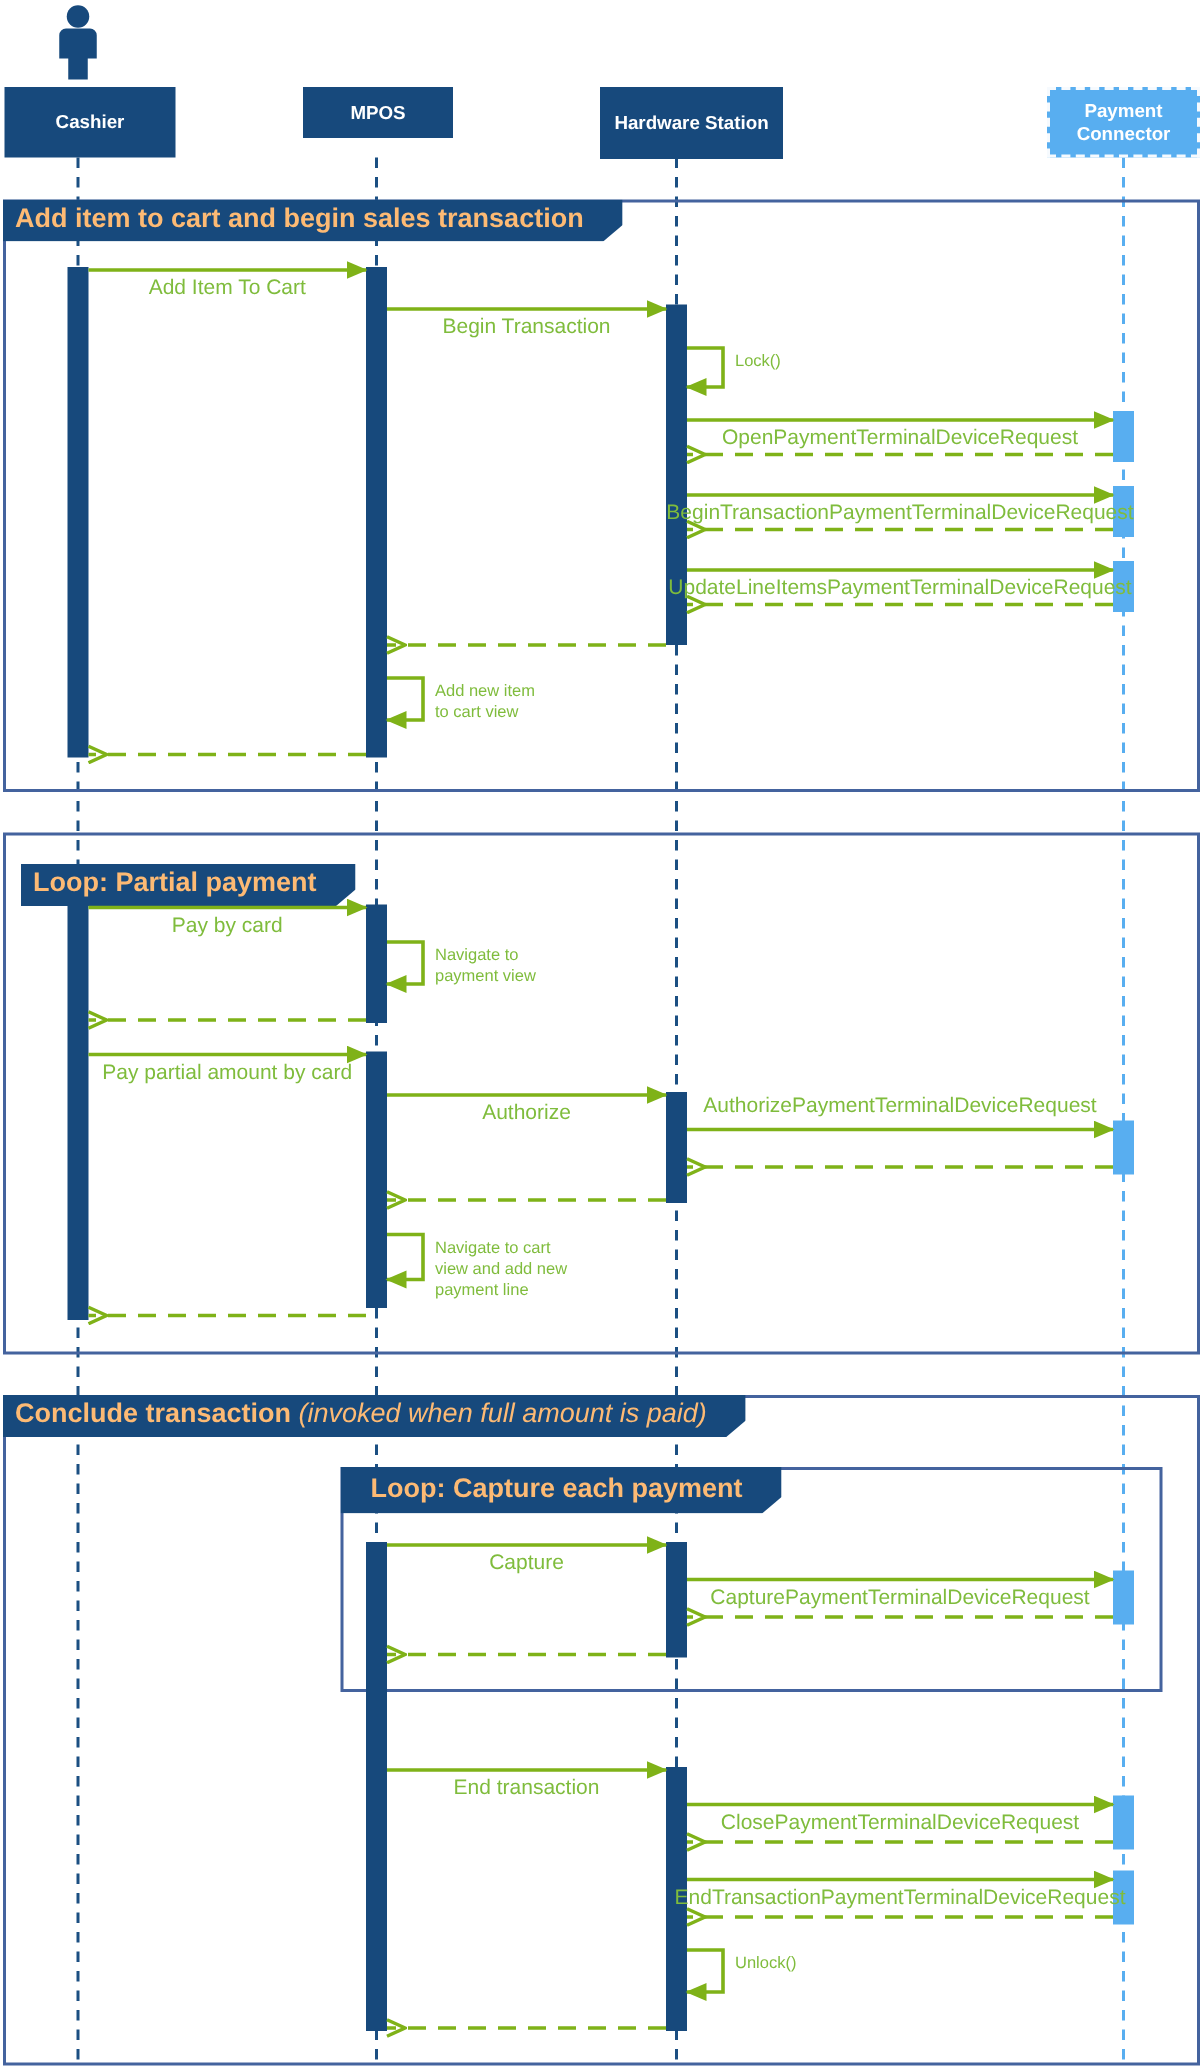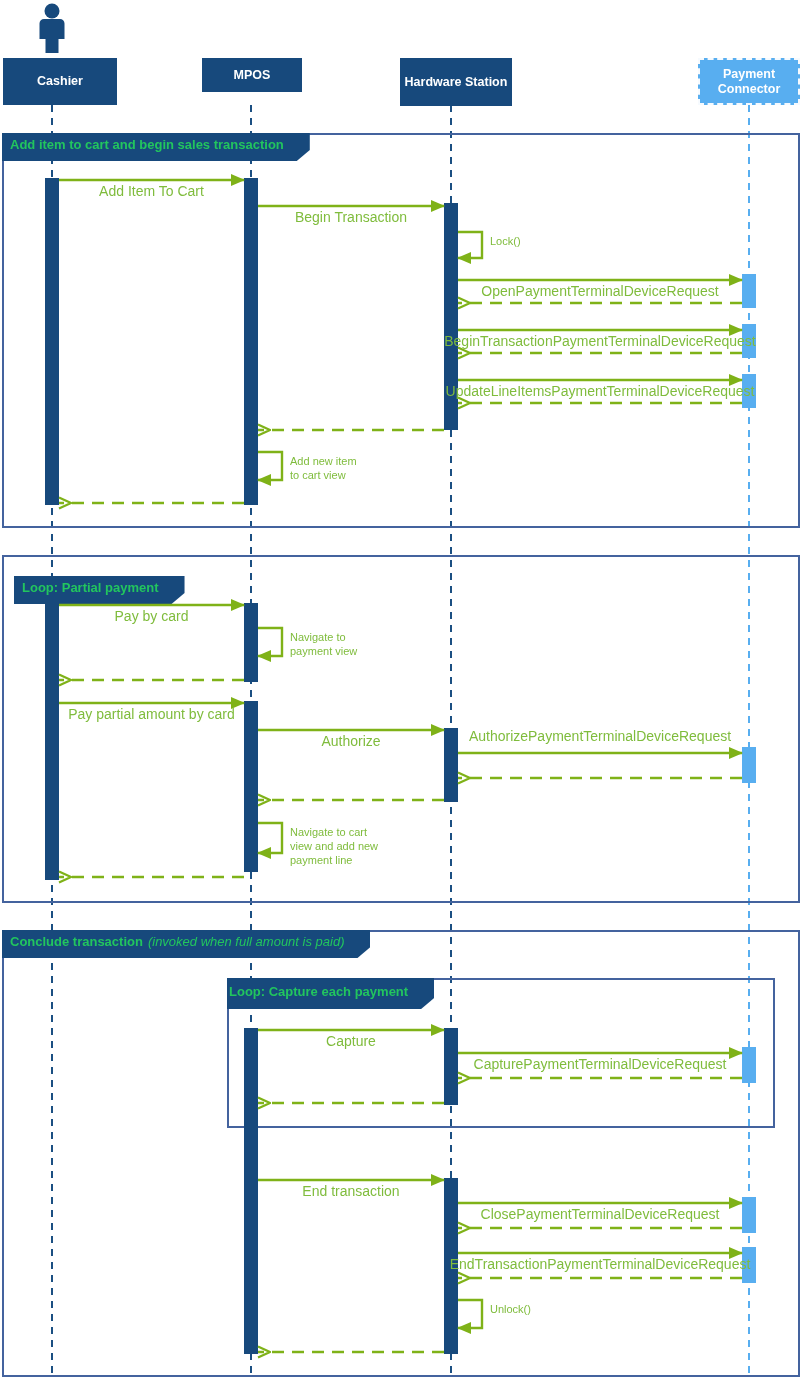--- a/index.html
+++ b/index.html
@@ -9,21 +9,21 @@
   }
   .stage svg.layer{position:absolute;left:0;top:0;}
   .actor-box{
     position:absolute;display:flex;align-items:center;justify-content:center;
     text-align:center;color:#fff;font-size:12.5px;font-weight:600;line-height:1.2;
     box-sizing:border-box;z-index:4;
   }
   .actor-box.light{border:2px dashed rgba(255,255,255,.95);align-items:center;}
   .frame{position:absolute;border:2px solid;box-sizing:border-box;background:transparent;z-index:2;}
   .banner{
-    position:absolute;z-index:4;color:#22c55e;font-size:13px;font-weight:700;
+    position:absolute;z-index:4;color:#fdba74;font-size:18px;font-weight:700;
     padding:4px 26px 8px 8px;line-height:16px;white-space:nowrap;
     clip-path:polygon(0 0,100% 0,100% calc(100% - 11px),calc(100% - 13px) 100%,0 100%);
   }
   .banner .note{font-style:italic;font-weight:400;margin-left:5px;}
   .act{position:absolute;width:14px;z-index:3;}
   .msg-label{
     position:absolute;z-index:6;font-size:14px;line-height:13px;
     transform:translateX(-50%);white-space:nowrap;z-index:6;
   }
   .self-label{
@@ -89,34 +89,34 @@
       <line x1="742" y1="1278" x2="458" y2="1278" stroke="#7FB218" stroke-width="2.4" stroke-dasharray="12 8" marker-end="url(#mOpen)"></line>
       <path d="M 458 1300 h 24 v 28 h -24" fill="none" stroke="#7FB218" stroke-width="2.4" marker-end="url(#mSolid)"></path>
       <line x1="444" y1="1352" x2="258" y2="1352" stroke="#7FB218" stroke-width="2.4" stroke-dasharray="12 8" marker-end="url(#mOpen)"></line>
     </svg>
 <div class="actor-box" style="left: 3px; top: 58px; width: 114px; height: 47px; background: rgb(23, 73, 124);">
       <span>Cashier</span>
     </div>
     <div class="actor-box" style="left: 202px; top: 58px; width: 100px; height: 34px; background: rgb(23, 73, 124);">
       <span>MPOS</span>
     </div>
-    <div class="actor-box" style="left: 400px; top: 58px; width: 112px; height: 48px; background: rgb(23, 73, 124);">
+    <div class="actor-box" style="left: 400px; top: 58px; width: 122px; height: 48px; background: rgb(23, 73, 124);">
       <span>Hardware Station</span>
     </div>
     <div class="actor-box light" style="left: 698px; top: 58px; width: 102px; height: 47px; background: rgb(88, 174, 240);">
       <span>Payment Connector</span>
     </div>
     <div class="frame" style="left: 2px; top: 133px; width: 798px; height: 395px; border-color: rgb(68, 99, 158);"></div>
     <div class="banner" style="left: 2px; top: 133px; background: rgb(23, 73, 124);"><span>Add item to cart and begin sales transaction</span></div>
     <div class="frame" style="left: 2px; top: 555px; width: 798px; height: 348px; border-color: rgb(68, 99, 158);"></div>
     <div class="banner" style="left: 2px; top: 576px; background: rgb(23, 73, 124); margin-left: 12px;"><span>Loop: Partial payment</span></div>
     <div class="frame" style="left: 2px; top: 930px; width: 798px; height: 447px; border-color: rgb(68, 99, 158);"></div>
     <div class="banner" style="left: 2px; top: 930px; background: rgb(23, 73, 124);"><span>Conclude transaction</span><span class="note">(invoked when full amount is paid)</span></div>
     <div class="frame" style="left: 227px; top: 978px; width: 548px; height: 150px; border-color: rgb(68, 99, 158);"></div>
-    <div class="banner" style="left: 227px; top: 978px; background: rgb(23, 73, 124); padding: 6px 26px 9px 2px;"><span>Loop: Capture each payment</span></div>
+    <div class="banner" style="left: 227px; top: 978px; background: rgb(23, 73, 124); padding: 6px 26px 9px 20px;"><span>Loop: Capture each payment</span></div>
     <div class="act" style="left: 45px; top: 178px; height: 327px; background: rgb(23, 73, 124);"></div>
     <div class="act" style="left: 45px; top: 603px; height: 277px; background: rgb(23, 73, 124);"></div>
     <div class="act" style="left: 244px; top: 178px; height: 327px; background: rgb(23, 73, 124);"></div>
     <div class="act" style="left: 244px; top: 603px; height: 79px; background: rgb(23, 73, 124);"></div>
     <div class="act" style="left: 244px; top: 701px; height: 171px; background: rgb(23, 73, 124);"></div>
     <div class="act" style="left: 244px; top: 1028px; height: 326px; background: rgb(23, 73, 124);"></div>
     <div class="act" style="left: 444px; top: 203px; height: 227px; background: rgb(23, 73, 124);"></div>
     <div class="act" style="left: 444px; top: 728px; height: 74px; background: rgb(23, 73, 124);"></div>
     <div class="act" style="left: 444px; top: 1028px; height: 77px; background: rgb(23, 73, 124);"></div>
     <div class="act" style="left: 444px; top: 1178px; height: 176px; background: rgb(23, 73, 124);"></div>

